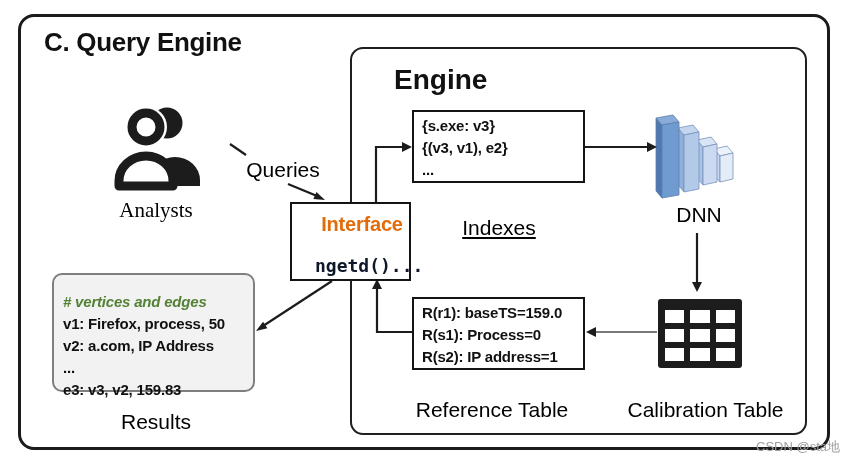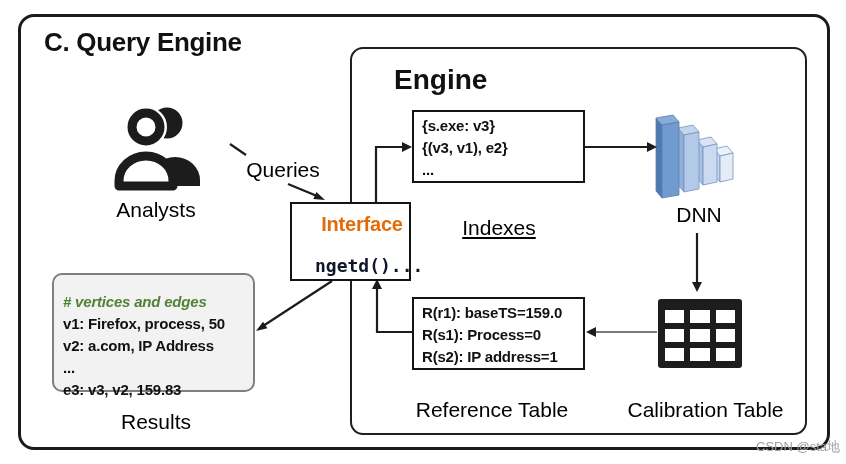--- a/index.html
+++ b/index.html
@@ -51,21 +51,21 @@
 
   <div class="abs icon-abs" style="left:106px;top:100px;width:100px;height:92px;">
     <svg width="100" height="92" viewBox="0 0 100 92">
       <circle cx="61" cy="23" r="15.5" fill="#1c1c1c"></circle>
       <circle cx="41" cy="27" r="20" fill="#ffffff"></circle>
       <path d="M 44,86 L 44,80 A 25,23 0 0 1 94,80 L 94,86 Z" fill="#1c1c1c"></path>
       <path d="M 13,86 L 13,81 A 27,25 0 0 1 67,81 L 67,86 Z" fill="#ffffff" stroke="#1c1c1c" stroke-width="9" stroke-linejoin="round"></path>
       <circle cx="40" cy="27" r="14" fill="#ffffff" stroke="#1c1c1c" stroke-width="9"></circle>
     </svg>
   </div>
-  <div class="abs dlabel" style="left:106px;top:198px;width:100px;">Analysts</div>
+  <div class="abs dlabel" style="left:106px;top:198px;width:100px;font-family:Liberation Serif, serif;">Analysts</div>
 
   <div class="abs dlabel" style="left:240px;top:158px;width:86px;">Queries</div>
 
   <div class="abs interface-box">
     <div class="interface-title">Interface</div>
     <div class="interface-code">ngetd()...</div>
   </div>
 
   <div class="abs txtbox indexes-box">
     <div>{s.exe: v3}</div>

